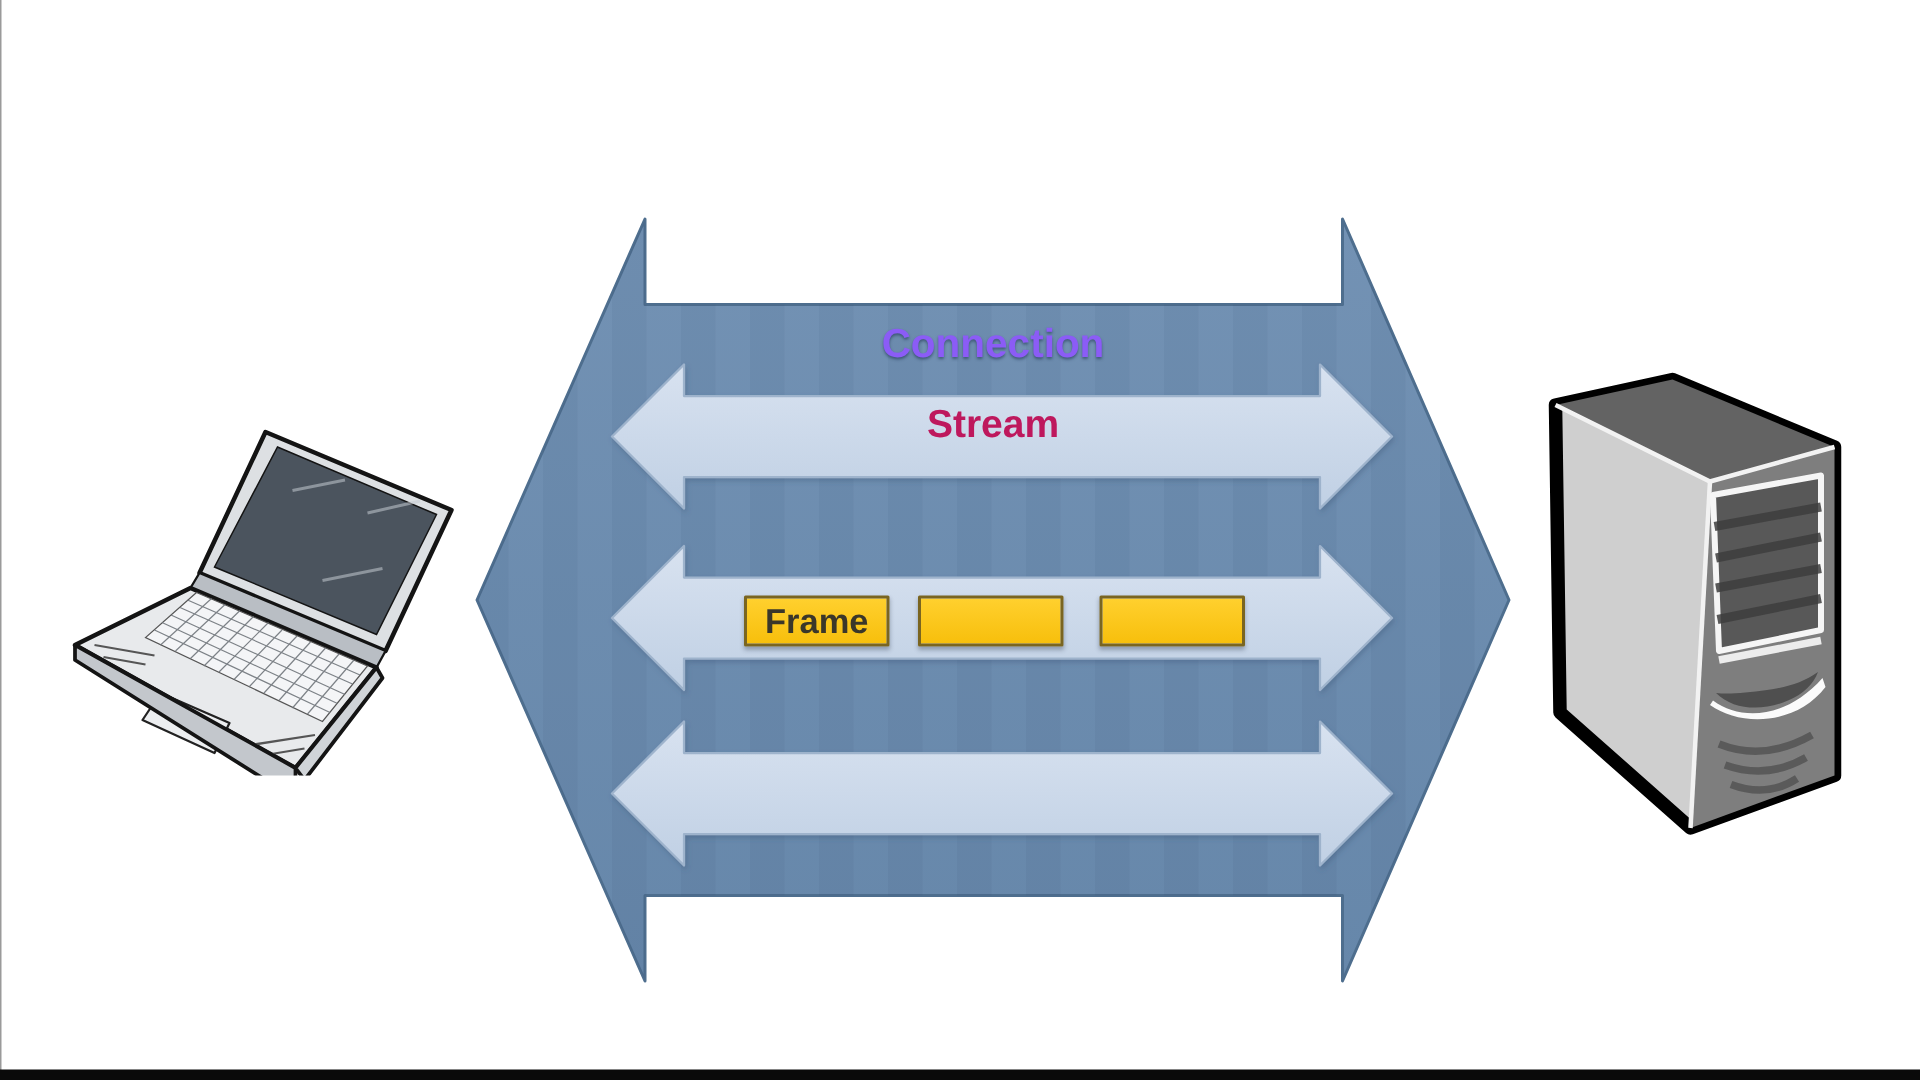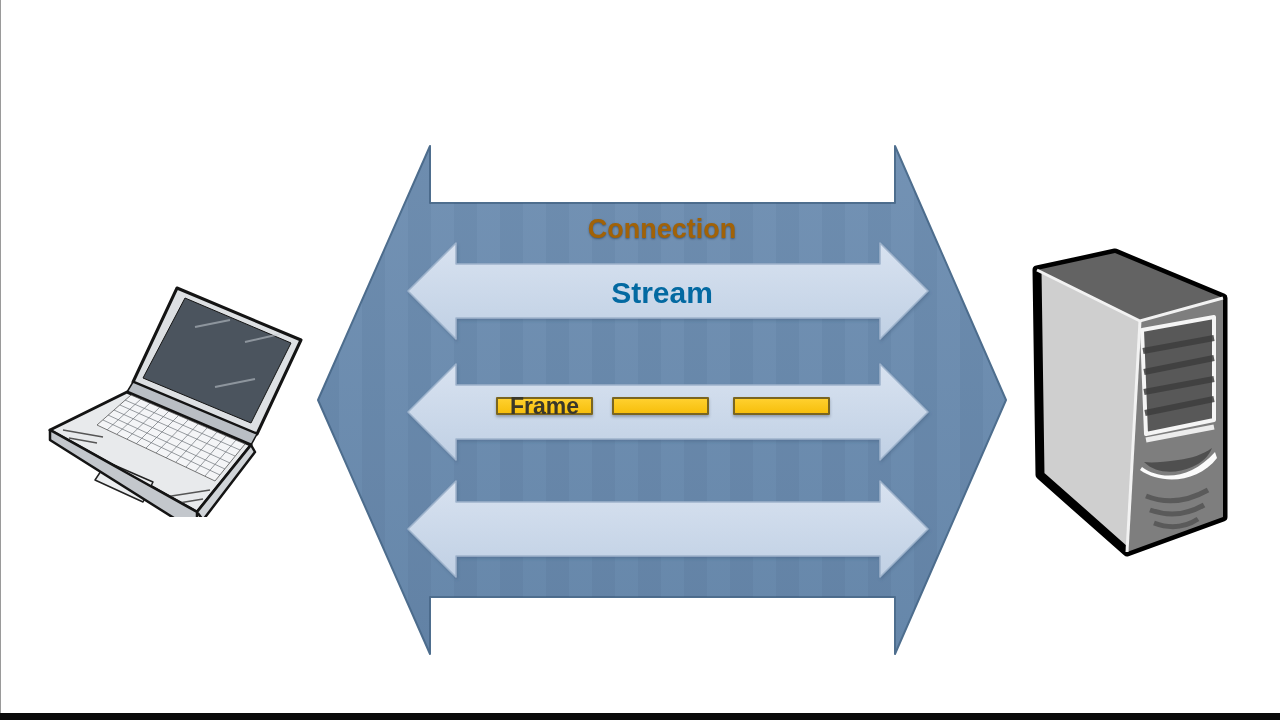--- a/index.html
+++ b/index.html
@@ -7,26 +7,26 @@
          font-family:"Liberation Sans",sans-serif;}
   .edge-left{position:absolute;left:0;top:0;width:1px;height:100%;background:#9a9a9a;}
   .letterbox-bottom{position:absolute;left:0;bottom:0;width:100%;height:7px;background:#0a0a0a;}
 
   .slide-title{position:absolute;left:96px;top:76px;font-size:46px;font-weight:300;
                color:#3f3f3f;letter-spacing:.5px;white-space:nowrap;}
 
   .arrow-svg{position:absolute;left:316px;top:144px;width:692px;height:512px;}
 
   .label-connection{position:absolute;left:316px;top:212px;width:692px;height:34px;
-        text-align:center;font-size:27px;font-weight:600;color:#a16207;
+        text-align:center;font-size:27px;font-weight:600;color:#8b5cf6;
         text-shadow:0 1px 2px rgba(25,45,75,.55);line-height:34px;}
-  .label-stream{position:absolute;left:316px;top:275px;width:692px;height:36px;
-        text-align:center;font-size:30px;font-weight:600;color:#0369a1;line-height:36px;}
+  .label-stream{position:absolute;left:316px;top:264px;width:692px;height:36px;
+        text-align:center;font-size:26px;font-weight:600;color:#be185d;line-height:36px;}
 
-  .frame-box{position:absolute;top:397px;width:97px;height:18px;box-sizing:border-box;
+  .frame-box{position:absolute;top:397px;width:97px;height:34px;box-sizing:border-box;
         background:linear-gradient(180deg,#ffd02e 0%,#f7bf0c 100%);
         border:2px solid #7a6520;border-radius:1px;
         box-shadow:0 2px 3px rgba(40,50,70,.35);
         display:flex;align-items:center;justify-content:center;
         font-size:23px;font-weight:600;color:#3a372a;}
   .frame-1{left:496px;}
   .frame-2{left:612px;}
   .frame-3{left:733px;}
 
   .laptop-svg{position:absolute;left:45px;top:282px;width:265px;height:235px;}

